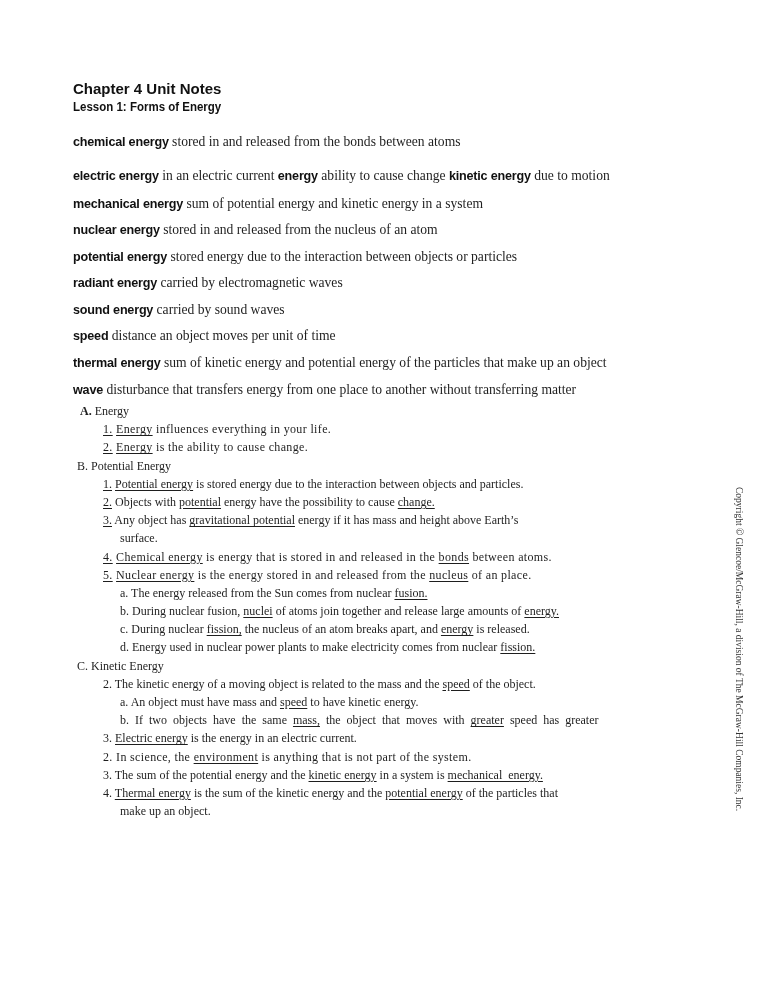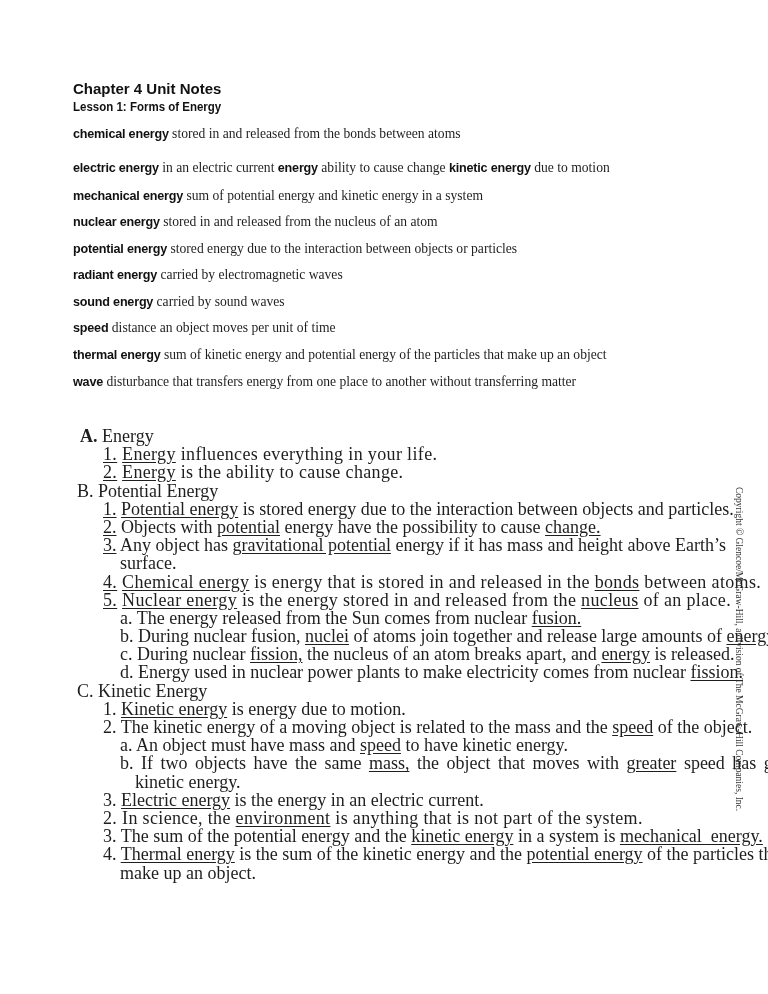--- a/index.html
+++ b/index.html
@@ -1,22 +1,22 @@
 <!DOCTYPE html>
 <html><head>
   <meta charset="utf-8">
   <style>
     html, body { margin: 0; padding: 0; background: #ffffff; }
     body { width: 768px; height: 994px; position: relative; overflow: hidden; color: #1a1a1a; }
     .page { position: absolute; left: 0; top: 0; width: 768px; height: 734px; }
     .title { position: absolute; left: 73px; top: 80px; font-family: "Liberation Sans", sans-serif; font-weight: bold; font-size: 15px; color: #111; }
     .subtitle { position: absolute; left: 73px; top: 100px; font-family: "Liberation Sans", sans-serif; font-weight: bold; font-size: 12.5px; color: #111; transform: scaleX(0.92); transform-origin: left; }
-    .vocab-line { position: absolute; left: 73px; font-family: "Liberation Serif", serif; font-size: 13.6px; white-space: nowrap; color: #1e1e1e; }
+    .vocab-line { position: absolute; left: 73px; font-family: "Liberation Serif", serif; font-size: 13.6px; white-space: nowrap; color: #1e1e1e; margin-top: 8px; }
     .term { font-family: "Liberation Sans", sans-serif; font-weight: bold; font-size: 12.6px; color: #111; letter-spacing: -0.2px; }
-    .outline { position: absolute; left: 80px; top: 402px; width: 640px; font-family: "Liberation Serif", serif; font-size: 18px; color: #1e1e1e; margin-top: 25px; }
+    .outline { position: absolute; left: 80px; top: 402px; width: 640px; font-family: "Liberation Serif", serif; font-size: 12px; color: #1e1e1e; }
     .ol-line { height: 18.2px; line-height: 18.2px; white-space: nowrap; }
     .lvl0 { padding-left: 0; }
     .lvl1 { padding-left: 23px; }
     .lvl2 { padding-left: 40px; }
     .cont1 { padding-left: 40px; }
     .cont2 { padding-left: 55px; }
     .u { text-decoration: underline; text-underline-offset: 2px; }
     .bold { font-weight: bold; }
     .wide { letter-spacing: 0.35px; }
     .copyright { position: absolute; left: 733px; top: 487px; width: 12px; height: 340px; }
@@ -102,32 +102,28 @@
       <span>c.</span><span> During nuclear </span><span class="u">fission,</span><span> the nucleus of an atom breaks apart, and </span><span class="u">energy</span><span> is released.</span>
     </div>
     <div class="ol-line lvl2">
       <span>d.</span><span> Energy used in nuclear power plants to make electricity comes from nuclear </span><span class="u">fission.</span>
     </div>
 
     <div class="ol-line lvl0" style="margin-left:-3px">
       <span>C.</span><span> Kinetic Energy</span>
     </div>
     <div class="ol-line lvl1">
-      <span>1.</span> <span class="u">Kinetic energy</span><span> is energy due to motion.</span>
-    </div>
-    <div class="ol-line lvl1">
       <span>2.</span><span> The kinetic energy of a moving object is related to the mass and the </span><span class="u">speed</span><span> of the object.</span>
     </div>
     <div class="ol-line lvl2">
       <span>a.</span><span> An object must have mass and </span><span class="u">speed</span><span> to have kinetic energy.</span>
     </div>
     <div class="ol-line lvl2" style="word-spacing:3px">
       <span>b.</span><span> If two objects have the same </span><span class="u">mass,</span><span> the object that moves with </span><span class="u">greater</span><span> speed has greater</span>
     </div>
-    <div class="ol-line cont2">kinetic energy.</div>
     <div class="ol-line lvl1">
       <span>3.</span> <span class="u">Electric energy</span><span> is the energy in an electric current.</span>
     </div>
 
     <div class="ol-line lvl1 wide">
       <span>2.</span><span> In science, the </span><span class="u">environment</span><span> is anything that is not part of the system.</span>
     </div>
     <div class="ol-line lvl1">
       <span>3.</span><span> The sum of the potential energy and the </span><span class="u">kinetic energy</span><span> in a system is </span><span class="u" style="white-space:pre">mechanical  energy.</span>
     </div>

